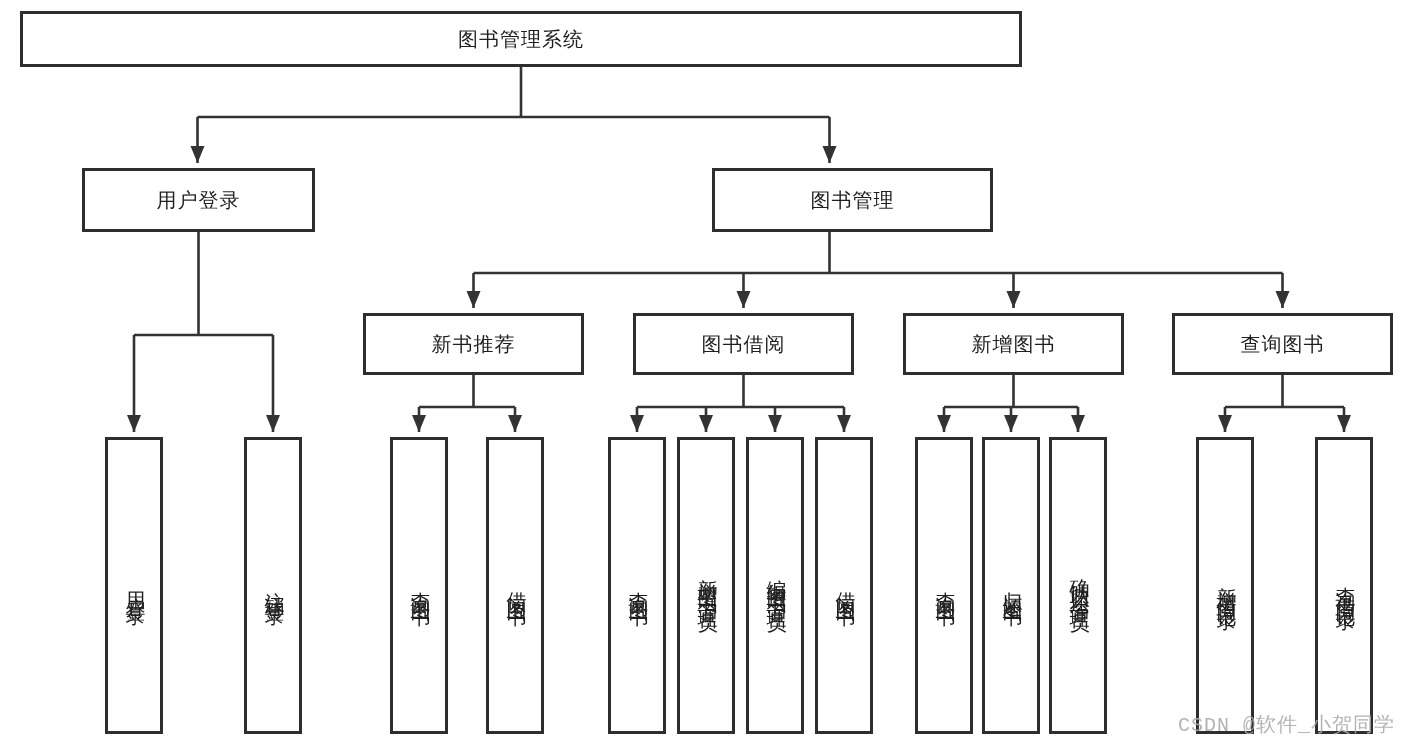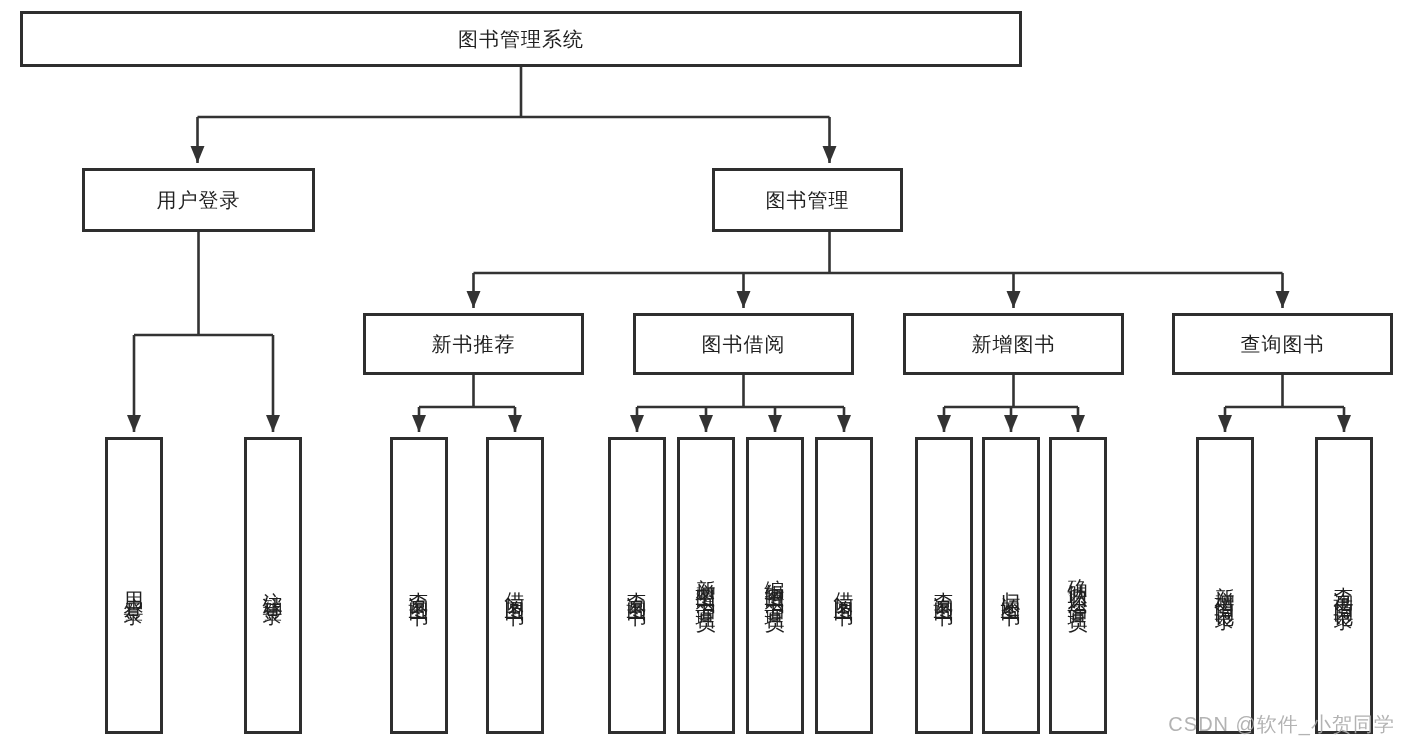--- a/index.html
+++ b/index.html
@@ -1,21 +1,21 @@
 <!DOCTYPE html>
 <html><head>
 <meta charset="utf-8">
 <style>
   html, body { margin: 0; padding: 0; background: #ffffff; }
   .canvas {
     position: relative;
     width: 1405px;
     height: 747px;
     background: #ffffff;
-    font-family: Liberation Sans, sans-serif;
+    font-family: Liberation Mono, monospace;
     overflow: hidden;
   }
   .wires {
     position: absolute;
     left: 0; top: 0;
     width: 1405px; height: 747px;
     pointer-events: none;
   }
   .node {
     position: absolute;
@@ -104,21 +104,21 @@
     </g>
   </svg>
 
   <div class="node hnode" style="left:20px;top:11px;width:1002px;height:56px">
     <span>图书管理系统</span>
   </div>
 
   <div class="node hnode" style="left:82px;top:168px;width:233px;height:64px">
     <span>用户登录</span>
   </div>
-  <div class="node hnode" style="left:712px;top:168px;width:191px;height:64px">
+  <div class="node hnode" style="left:712px;top:168px;width:281px;height:64px">
     <span>图书管理</span>
   </div>
 
   <div class="node hnode" style="left:633px;top:313px;width:221px;height:62px">
     <span>图书借阅</span>
   </div>
   <div class="node hnode" style="left:363px;top:313px;width:221px;height:62px">
     <span>新书推荐</span>
   </div>
   <div class="node hnode" style="left:903px;top:313px;width:221px;height:62px">

